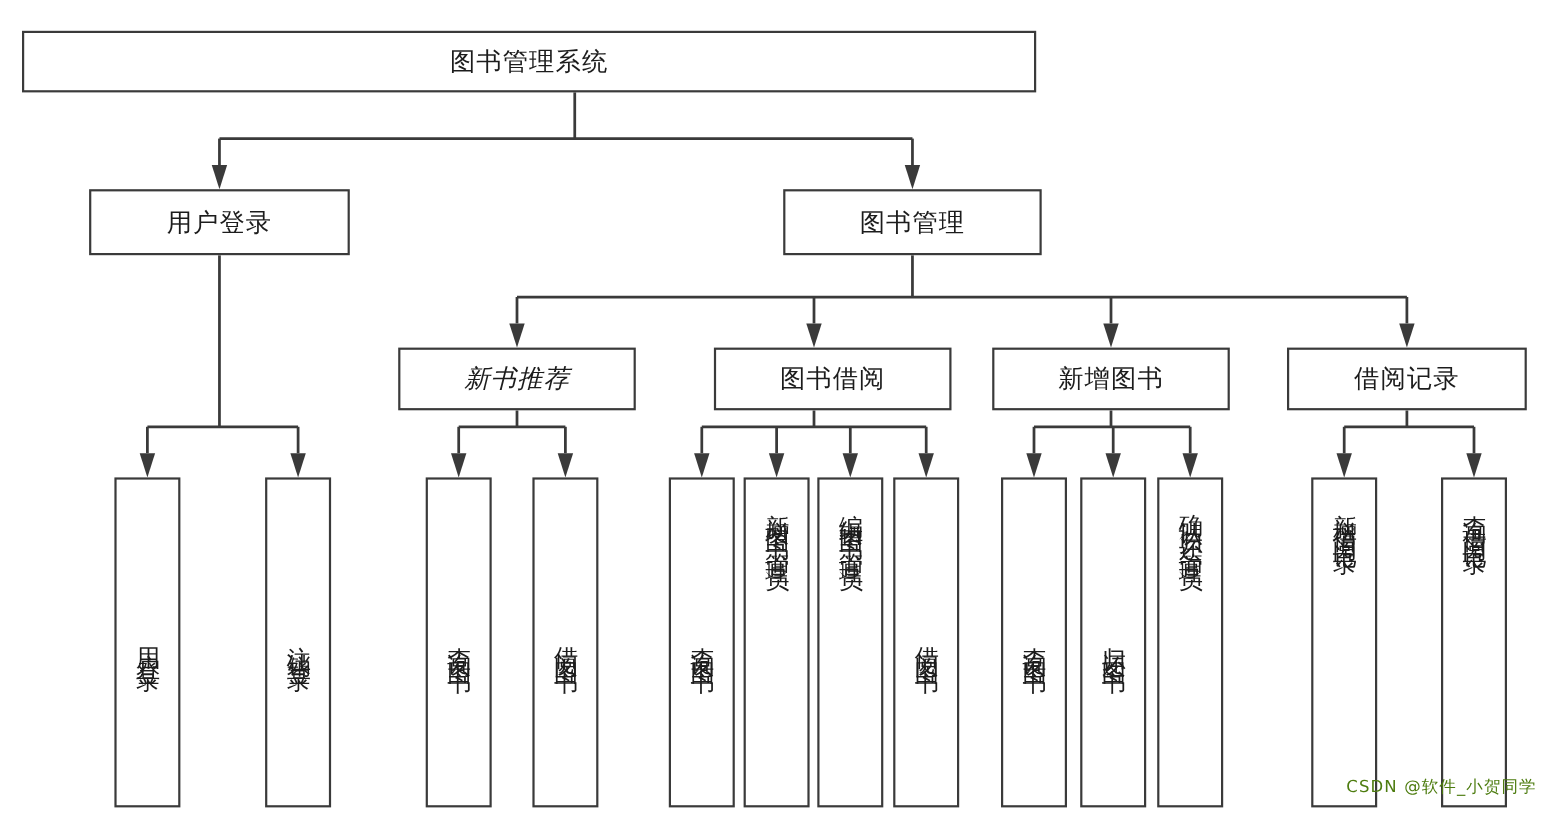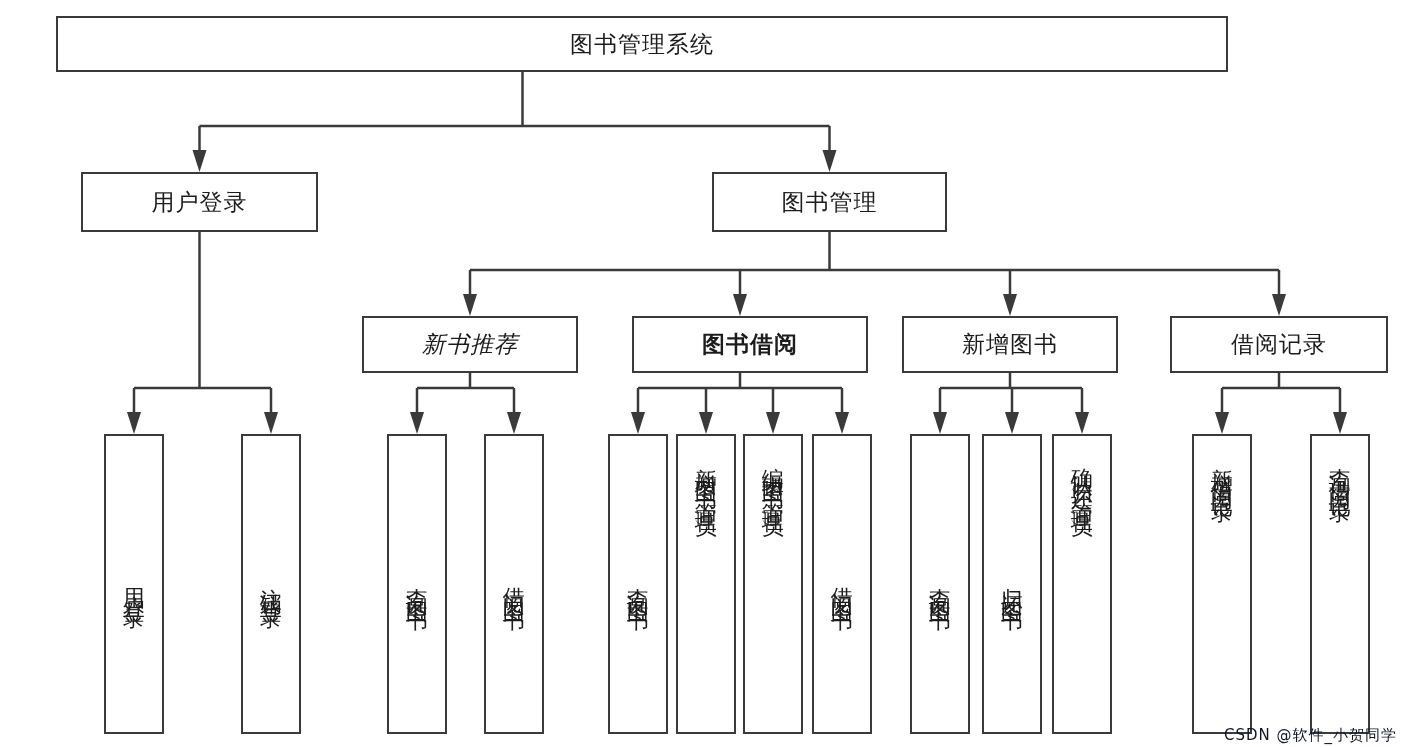--- a/index.html
+++ b/index.html
@@ -8,22 +8,22 @@
   #stage{position:relative;width:1405px;height:747px;background:#fff;}
   #wires{position:absolute;left:0;top:0;width:1405px;height:747px;}
   .node{position:absolute;box-sizing:border-box;background:#ffffff;
         border:2.5px solid #3a3a3a;display:flex;align-items:center;
         justify-content:center;color:#1c1c1c;}
   .node.h{font-size:23px;letter-spacing:1px;}
   .node.v{writing-mode:vertical-rl;text-orientation:upright;
           font-size:22px;letter-spacing:7px;line-height:1.15;
           padding-top:14px;justify-content:flex-start;align-items:center;}
   .node.v.mid{justify-content:center;padding-top:0;}
-  #watermark{position:absolute;right:8px;bottom:2px;font-size:15px;
-             color:#0f172a;letter-spacing:1px;white-space:nowrap;}
+  #watermark{position:absolute;right:8px;bottom:22px;font-size:15px;
+             color:#4d7c0f;letter-spacing:1px;white-space:nowrap;}
 </style>
 </head>
 <body>
 
 <div id="stage">
   <svg id="wires" viewBox="0 0 1405 747" width="1405" height="747" xmlns="http://www.w3.org/2000/svg">
       <line x1="522.5" y1="68" x2="522.5" y2="126" stroke="#3a3a3a" stroke-width="2.5"></line>
       <line x1="199.5" y1="126" x2="829.5" y2="126" stroke="#3a3a3a" stroke-width="2.5"></line>
       <line x1="199.5" y1="126" x2="199.5" y2="150" stroke="#3a3a3a" stroke-width="2.5"></line>
       <polygon points="192.5,150 206.5,150 199.5,172" fill="#3a3a3a"></polygon>
@@ -70,33 +70,33 @@
       <line x1="1082" y1="388" x2="1082" y2="412" stroke="#3a3a3a" stroke-width="2.5"></line>
       <polygon points="1075,412 1089,412 1082,434" fill="#3a3a3a"></polygon>
       <line x1="1279" y1="373" x2="1279" y2="388" stroke="#3a3a3a" stroke-width="2.5"></line>
       <line x1="1222" y1="388" x2="1340" y2="388" stroke="#3a3a3a" stroke-width="2.5"></line>
       <line x1="1222" y1="388" x2="1222" y2="412" stroke="#3a3a3a" stroke-width="2.5"></line>
       <polygon points="1215,412 1229,412 1222,434" fill="#3a3a3a"></polygon>
       <line x1="1340" y1="388" x2="1340" y2="412" stroke="#3a3a3a" stroke-width="2.5"></line>
       <polygon points="1333,412 1347,412 1340,434" fill="#3a3a3a"></polygon>
     </svg>
   <div id="nodes">
-      <div class="node h" style="left: 20px; top: 16px; width: 1172px; height: 56px; margin-left: 36px;">
+      <div class="node h" style="left: 20px; top: 28px; width: 922px; height: 56px;">
         <span>图书管理系统</span>
       </div>
       <div class="node h" style="left: 81px; top: 172px; width: 237px; height: 60px;">
         <span>用户登录</span>
       </div>
       <div class="node h" style="left: 712px; top: 172px; width: 235px; height: 60px; text-align: center;">
         <span>图书管理</span>
       </div>
       <div class="node h" style="left: 362px; top: 316px; width: 216px; height: 57px; font-style: italic;">
         <span>新书推荐</span>
       </div>
-      <div class="node h" style="left: 632px; top: 316px; width: 236px; height: 57px; font-weight: bold;">
+      <div class="node h" style="left: 649px; top: 316px; width: 216px; height: 57px;">
         <span>图书借阅</span>
       </div>
       <div class="node h" style="left: 902px; top: 316px; width: 216px; height: 57px;">
         <span>新增图书</span>
       </div>
       <div class="node h" style="left: 1170px; top: 316px; width: 218px; height: 57px; text-align: right;">
         <span>借阅记录</span>
       </div>
       <div class="node v mid" style="left: 104px; top: 434px; width: 60px; height: 300px;">
         <span>用户登录</span>

